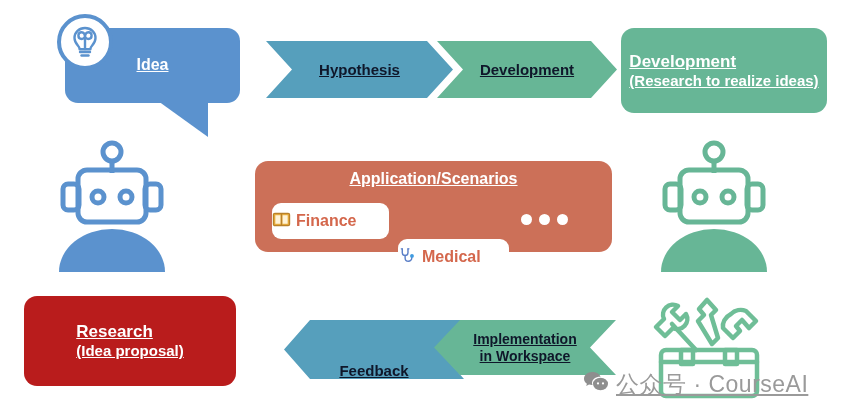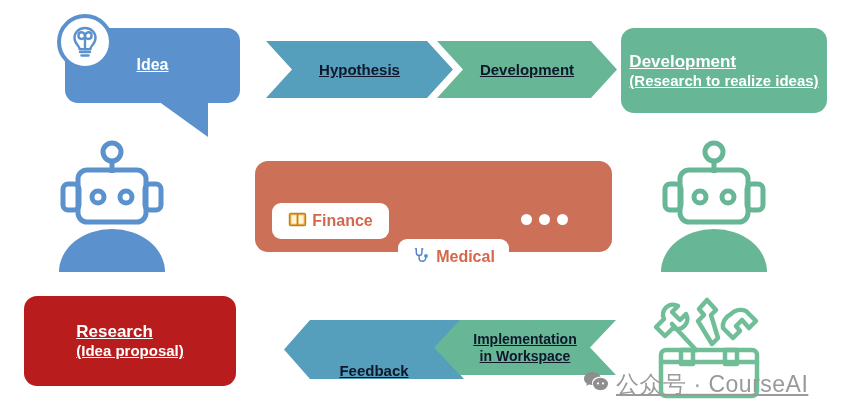--- a/index.html
+++ b/index.html
@@ -110,21 +110,21 @@
     font-size: 16px;
     font-weight: bold;
   }
   .pill {
     position: absolute;
     height: 36px;
     background: #ffffff;
     border-radius: 9px;
     display: flex;
     align-items: center;
-    justify-content: center;
+    justify-content: flex-start;
     gap: 5px;
     color: #D4674C;
     font-size: 16px;
     font-weight: bold;
   }
   #pill-finance { left: 272px; top: 203px; width: 117px; }
   #pill-medical { left: 398px; top: 203px; width: 111px; margin-top: 36px; }
   #app-dots { left: 521px; top: 214px; display: flex; gap: 7px; }
   #app-dots i {
     display: block;
@@ -179,20 +179,21 @@
   </div>
 
   <div class="abs box" id="box-development">
     <div>
       <span class="box-title">Development</span>
       <span class="box-sub">(Research to realize ideas)</span>
     </div>
   </div>
 
   <div class="abs" id="app-panel"></div>
+  <div class="abs" id="app-title">Application/Scenarios</div>
 
   <div class="pill" id="pill-finance">
     <span>
       <svg width="19" height="19" viewBox="0 0 20 20" aria-hidden="true">
         <rect x="1.5" y="3.5" width="17" height="13" rx="1.5" fill="#E3A93C" stroke="#B9812A" stroke-width="1.3"></rect>
         <rect x="3.5" y="5.5" width="5.5" height="9" fill="#FFF3D6"></rect>
         <rect x="11" y="5.5" width="5.5" height="9" fill="#FFF3D6"></rect>
         <rect x="9.3" y="3.5" width="1.4" height="13" fill="#B9812A"></rect>
       </svg>
     </span>

